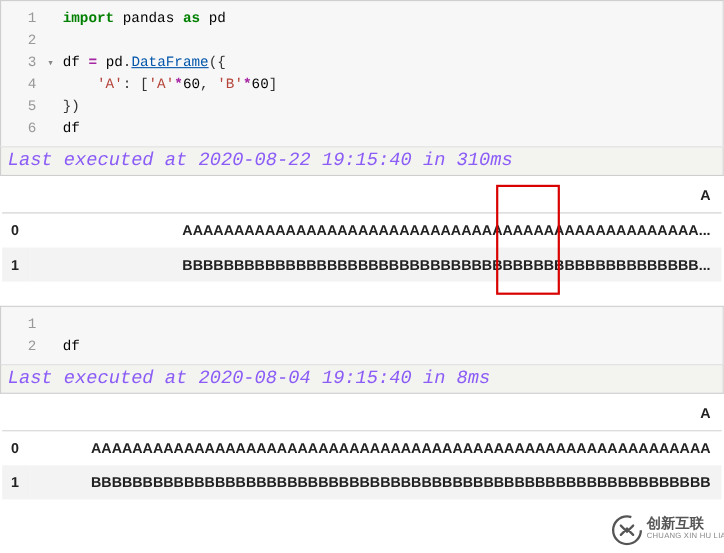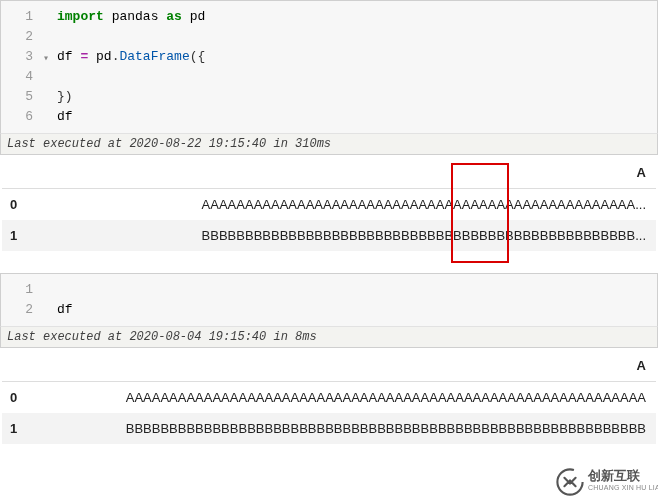--- a/index.html
+++ b/index.html
@@ -40,47 +40,48 @@
     color: #888;
     font-size: 10px;
   }
   .src {
     padding-left: 18px;
     white-space: pre;
     text-align: right;
   }
   .kw { color: #008000; font-weight: bold; }
   .name { color: #000; }
-  .func { color: #0055aa; }
+  .func { color: #0055aa; text-decoration: underline; }
   .op { color: #a626a4; font-weight: bold; }
   .str { color: #b5453a; }
   .punct { color: #333; }
   .exec-bar {
     background: #f3f3f0;
     border: 1px solid #cfcfcf;
     border-top: 1px solid #e2e2e2;
     font-family: "Courier New", monospace;
-    font-size: 12px;
-    color: #404040;
+    font-size: 17px;
+    color: #8b5cf6;
     padding: 3px 6px;
     font-style: italic;
   }
   .output {
     padding: 2px 2px 8px 2px;
   }
   table.df {
     border-collapse: collapse;
     width: 100%;
     font-family: Arial, Helvetica, sans-serif;
     font-size: 13px;
     color: #222;
   }
   table.df th, table.df td {
     text-align: right;
     padding: 8px 10px;
+    font-weight: bold;
   }
   table.df th.rowhead {
     text-align: left;
     font-weight: bold;
     padding-left: 8px;
     padding-right: 8px;
     width: 26px;
     white-space: nowrap;
   }
   table.df thead th {
@@ -123,20 +124,21 @@
   <div class="code-line">
     <div class="gutter">2</div>
     <div class="src"></div>
   </div>
   <div class="code-line">
     <div class="gutter"><span>3</span><span class="fold">▾</span></div>
     <div class="src"><span class="name">df</span> <span class="op">=</span> <span class="name">pd</span><span class="punct">.</span><span class="func">DataFrame</span><span class="punct">({</span></div>
   </div>
   <div class="code-line">
     <div class="gutter">4</div>
+    <div class="src"><span>    </span><span class="str">'A'</span><span class="punct">: [</span><span class="str">'A'</span><span class="op">*</span><span class="name">60</span><span class="punct">, </span><span class="str">'B'</span><span class="op">*</span><span class="name">60</span><span class="punct">]</span></div>
   </div>
   <div class="code-line">
     <div class="gutter">5</div>
     <div class="src"><span class="punct">})</span></div>
   </div>
   <div class="code-line">
     <div class="gutter">6</div>
     <div class="src"><span class="name">df</span></div>
   </div>
 </div>

